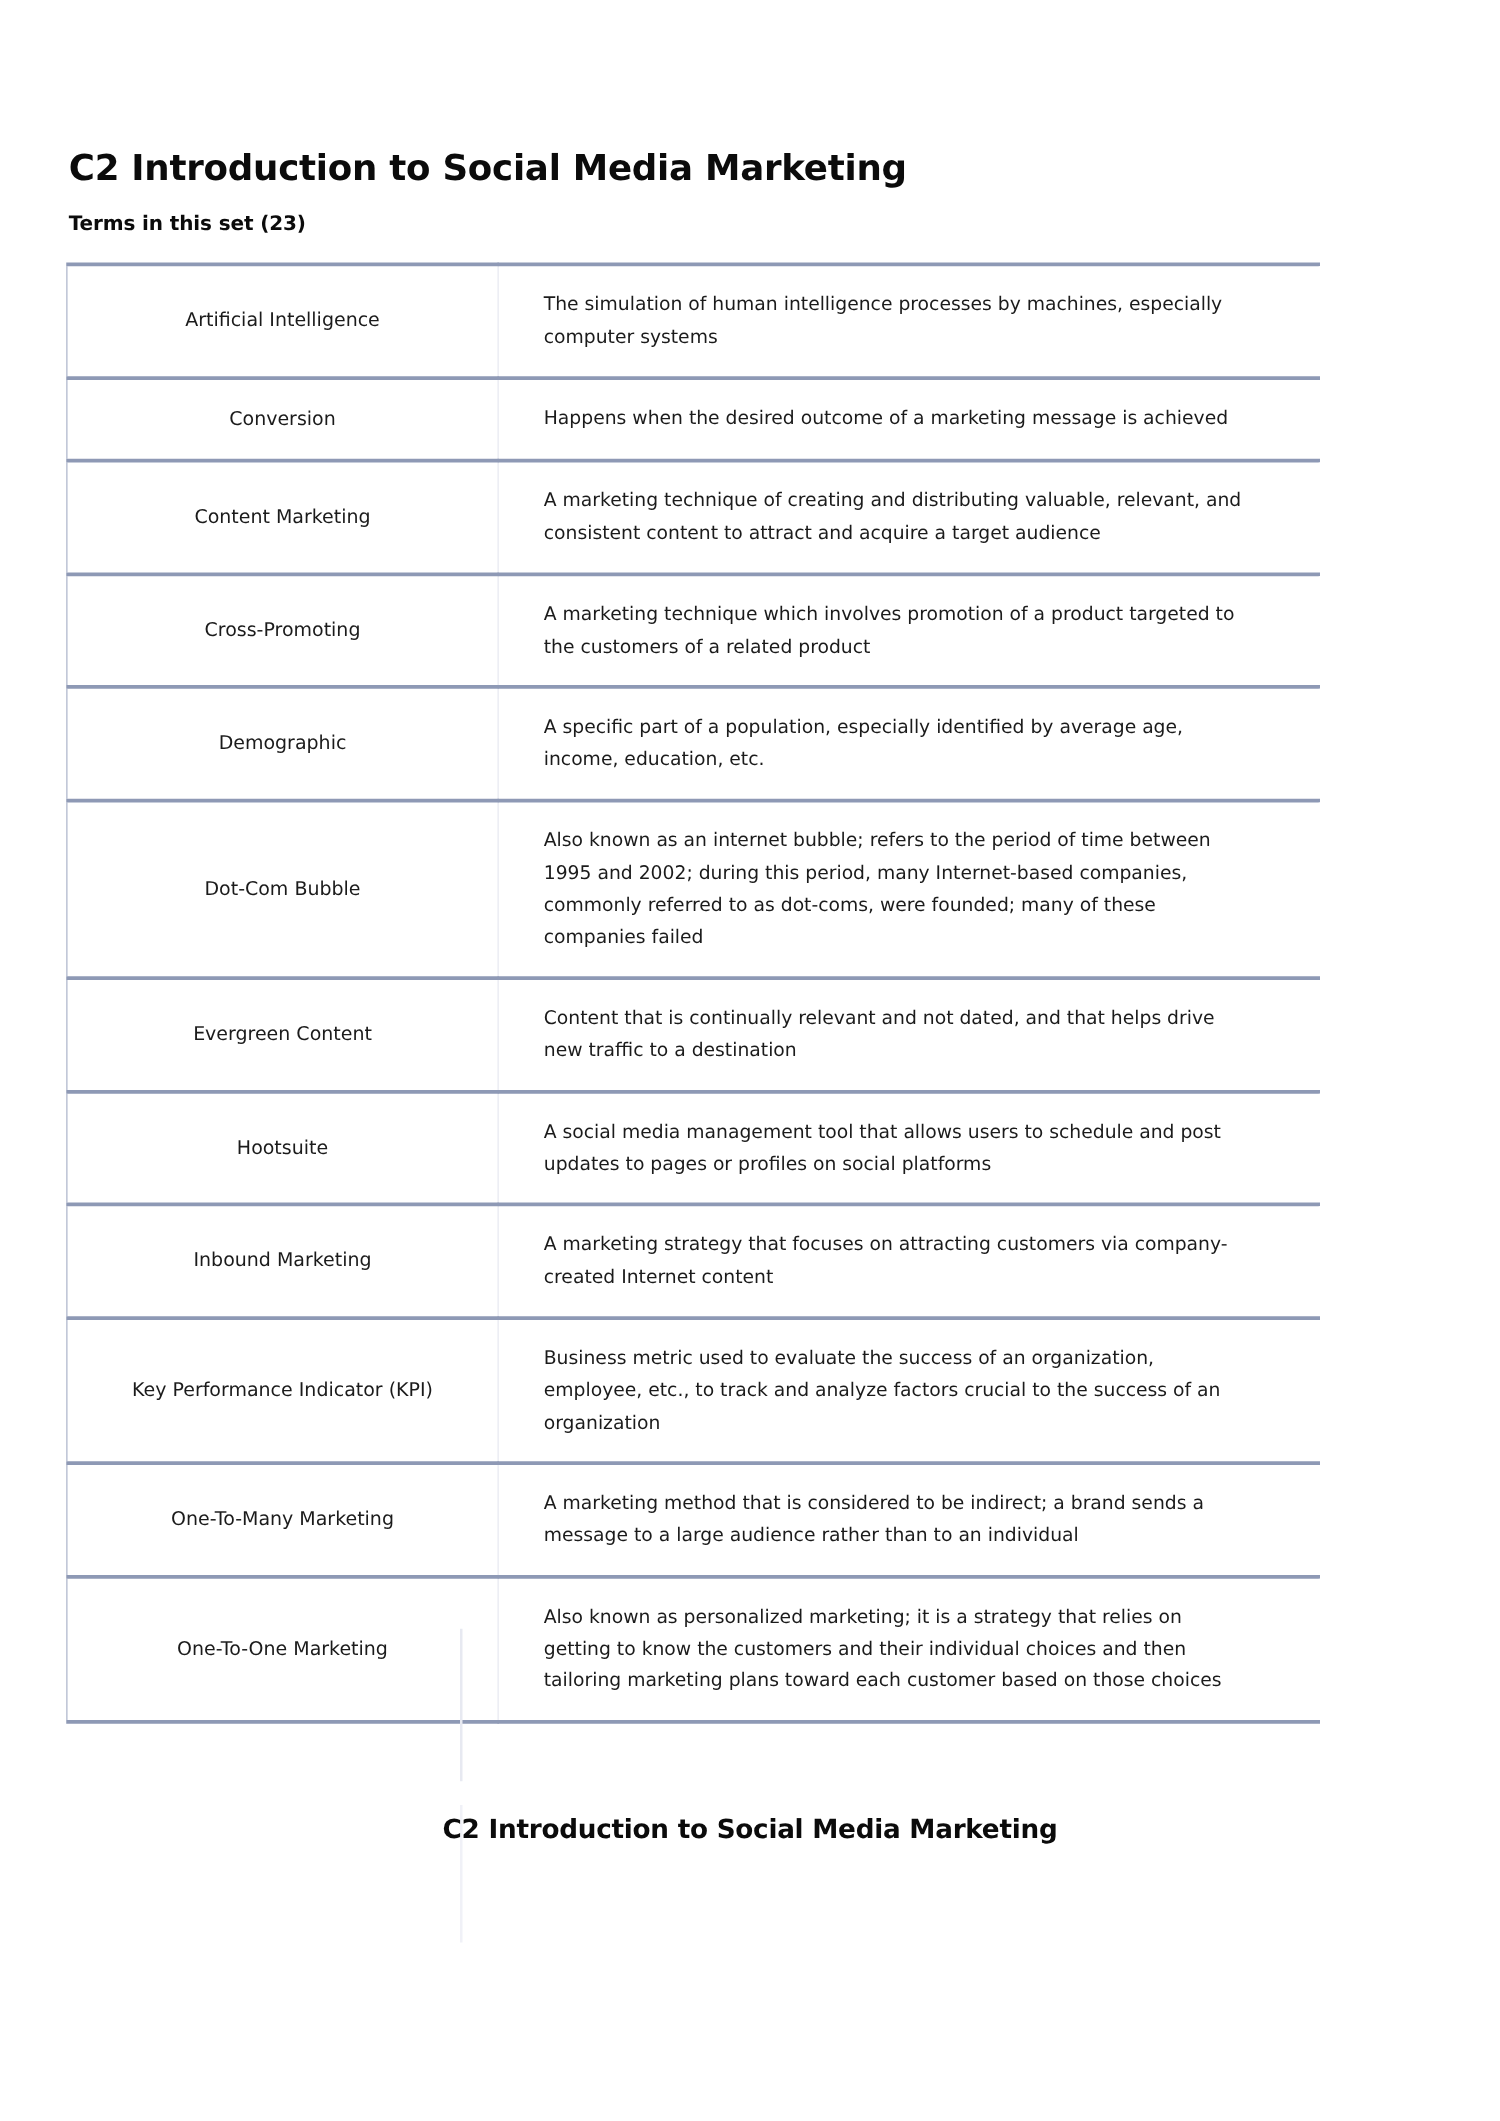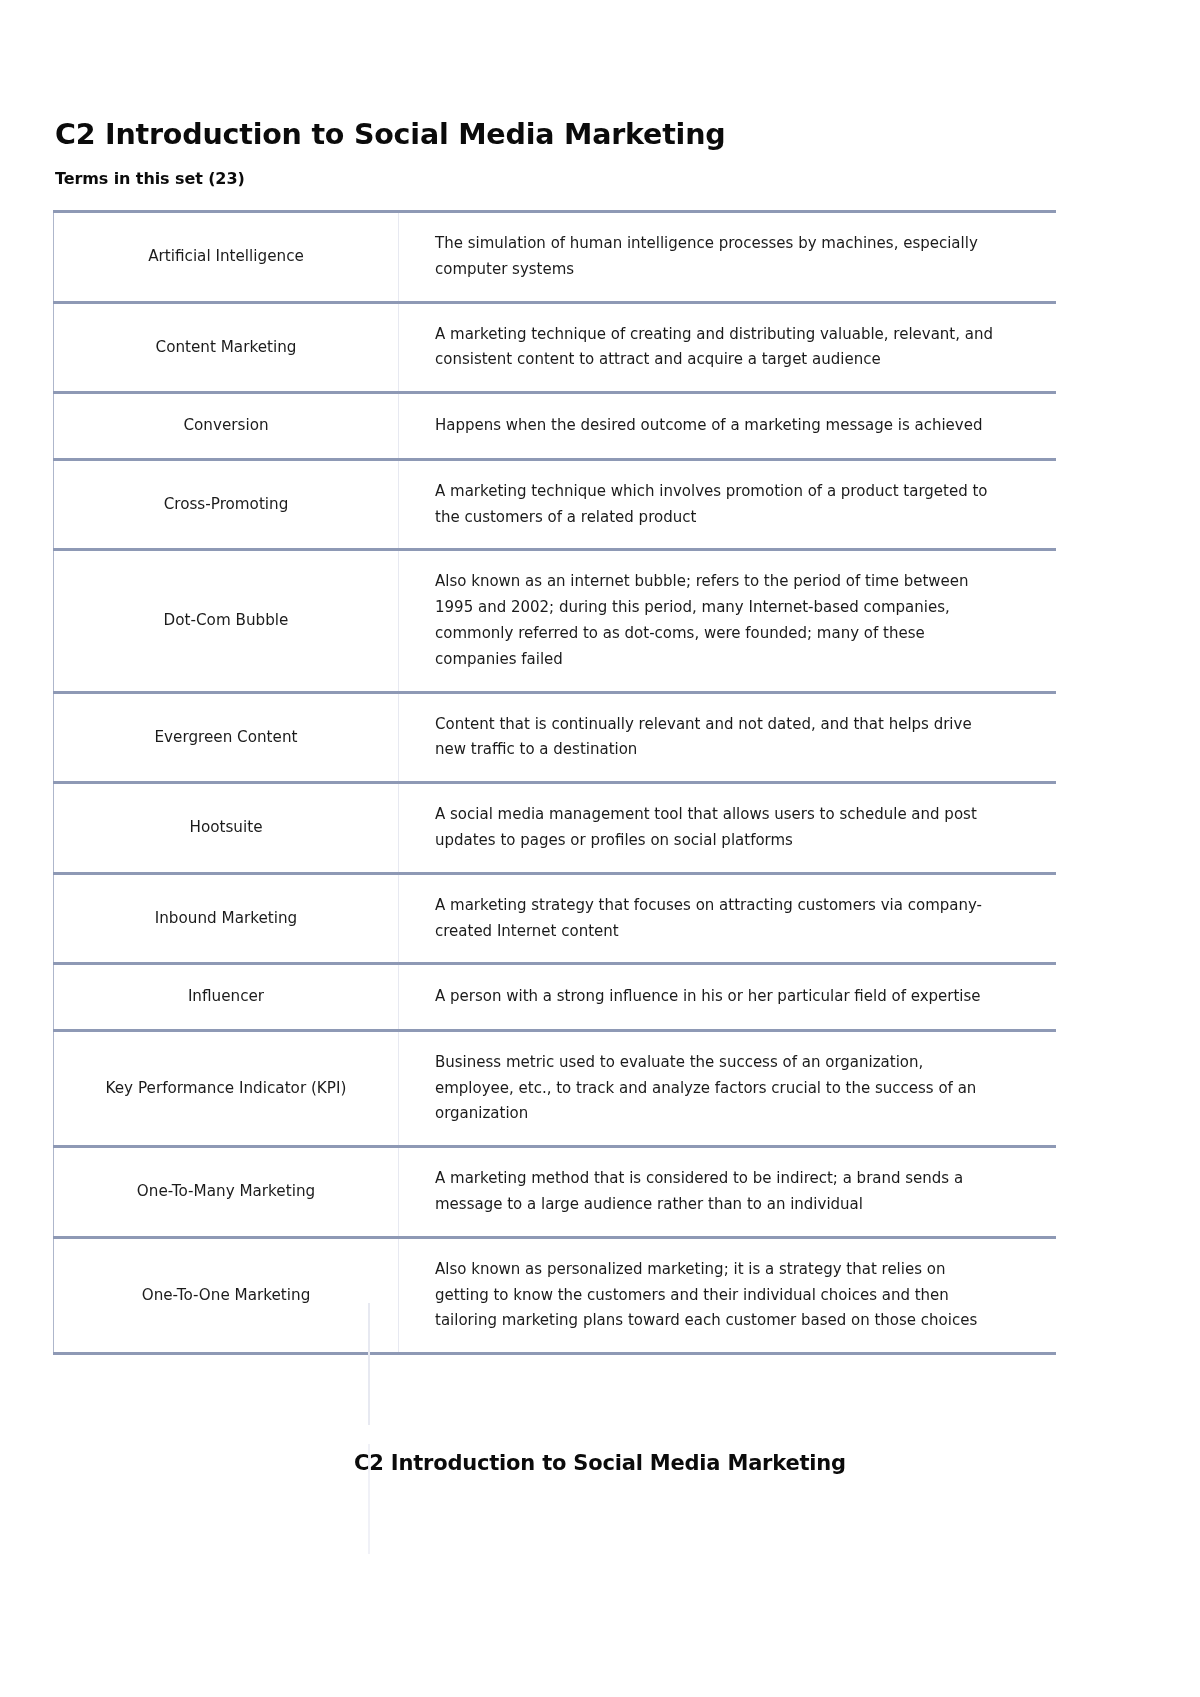--- a/index.html
+++ b/index.html
@@ -131,38 +131,44 @@
 
   <table class="terms-table">
     <tbody>
         <tr>
           <td class="term-cell"><span>Artificial Intelligence</span></td>
           <td class="def-cell">
             <span>The simulation of human intelligence processes by machines, especially computer systems</span>
           </td>
         </tr>
         <tr>
+          <td class="term-cell"><span>Conversion</span></td>
+          <td class="def-cell">
+            <span>Happens when the desired outcome of a marketing message is achieved</span>
+          </td>
+        </tr>
+        <tr>
           <td class="term-cell"><span>Content Marketing</span></td>
           <td class="def-cell">
             <span>A marketing technique of creating and distributing valuable, relevant, and consistent content to attract and acquire a target audience</span>
           </td>
         </tr>
         <tr>
-          <td class="term-cell"><span>Conversion</span></td>
-          <td class="def-cell">
-            <span>Happens when the desired outcome of a marketing message is achieved</span>
-          </td>
-        </tr>
-        <tr>
           <td class="term-cell"><span>Cross-Promoting</span></td>
           <td class="def-cell">
             <span>A marketing technique which involves promotion of a product targeted to the customers of a related product</span>
           </td>
         </tr>
         <tr>
+          <td class="term-cell"><span>Demographic</span></td>
+          <td class="def-cell">
+            <span>A specific part of a population, especially identified by average age, income, education, etc.</span>
+          </td>
+        </tr>
+        <tr>
           <td class="term-cell"><span>Dot-Com Bubble</span></td>
           <td class="def-cell">
             <span>Also known as an internet bubble; refers to the period of time between 1995 and 2002; during this period, many Internet-based companies, commonly referred to as dot-coms, were founded; many of these companies failed</span>
           </td>
         </tr>
         <tr>
           <td class="term-cell"><span>Evergreen Content</span></td>
           <td class="def-cell">
             <span>Content that is continually relevant and not dated, and that helps drive new traffic to a destination</span>
           </td>
@@ -170,26 +176,20 @@
         <tr>
           <td class="term-cell"><span>Hootsuite</span></td>
           <td class="def-cell">
             <span>A social media management tool that allows users to schedule and post updates to pages or profiles on social platforms</span>
           </td>
         </tr>
         <tr>
           <td class="term-cell"><span>Inbound Marketing</span></td>
           <td class="def-cell">
             <span>A marketing strategy that focuses on attracting customers via company-created Internet content</span>
-          </td>
-        </tr>
-        <tr>
-          <td class="term-cell"><span>Influencer</span></td>
-          <td class="def-cell">
-            <span>A person with a strong influence in his or her particular field of expertise</span>
           </td>
         </tr>
         <tr>
           <td class="term-cell"><span>Key Performance Indicator (KPI)</span></td>
           <td class="def-cell">
             <span>Business metric used to evaluate the success of an organization, employee, etc., to track and analyze factors crucial to the success of an organization</span>
           </td>
         </tr>
         <tr>
           <td class="term-cell"><span>One-To-Many Marketing</span></td>

